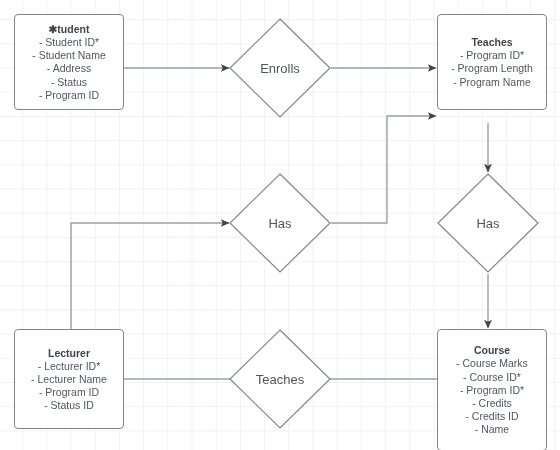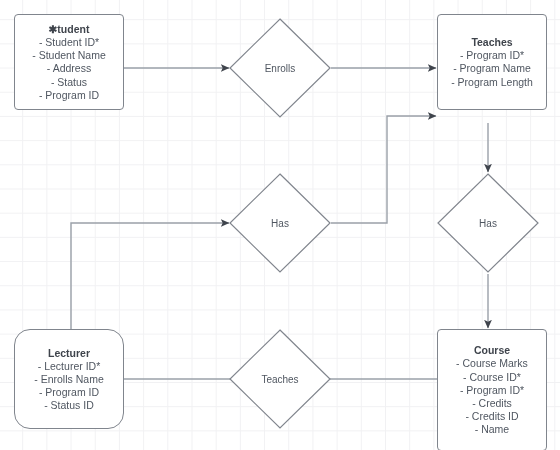--- a/index.html
+++ b/index.html
@@ -62,21 +62,21 @@
     justify-content: center;
   }
   .diamond svg {
     position: absolute;
     left: 0;
     top: 0;
   }
   .diamond-label {
     position: relative;
     color: #4f5660;
-    font-size: 10px;
+    font-size: 13px;
     line-height: 13px;
     white-space: nowrap;
     z-index: 2;
   }
 </style>
 </head>
 <body>
 
 <div id="canvas">
 
@@ -109,28 +109,28 @@
     <div class="entity-attr">- Student ID*</div>
     <div class="entity-attr">- Student Name</div>
     <div class="entity-attr">- Address</div>
     <div class="entity-attr">- Status</div>
     <div class="entity-attr">- Program ID</div>
   </div>
 
   <div class="entity" style="left:437px; top:14px; width:110px; height:96px;">
     <div class="entity-title">Teaches</div>
     <div class="entity-attr">- Program ID*</div>
+    <div class="entity-attr">- Program Length</div>
     <div class="entity-attr">- Program Name</div>
-    <div class="entity-attr">- Program Length</div>
   </div>
 
-  <div class="entity" style="left:14px; top:329px; width:110px; height:100px;border-radius:16px;">
+  <div class="entity" style="left:14px; top:329px; width:110px; height:100px;">
     <div class="entity-title">Lecturer</div>
     <div class="entity-attr">- Lecturer ID*</div>
-    <div class="entity-attr">- Enrolls Name</div>
+    <div class="entity-attr">- Lecturer Name</div>
     <div class="entity-attr">- Program ID</div>
     <div class="entity-attr">- Status ID</div>
   </div>
 
   <div class="entity" style="left:437px; top:329px; width:110px; height:122px;">
     <div class="entity-title">Course</div>
     <div class="entity-attr">- Course Marks</div>
     <div class="entity-attr">- Course ID*</div>
     <div class="entity-attr">- Program ID*</div>
     <div class="entity-attr">- Credits</div>

